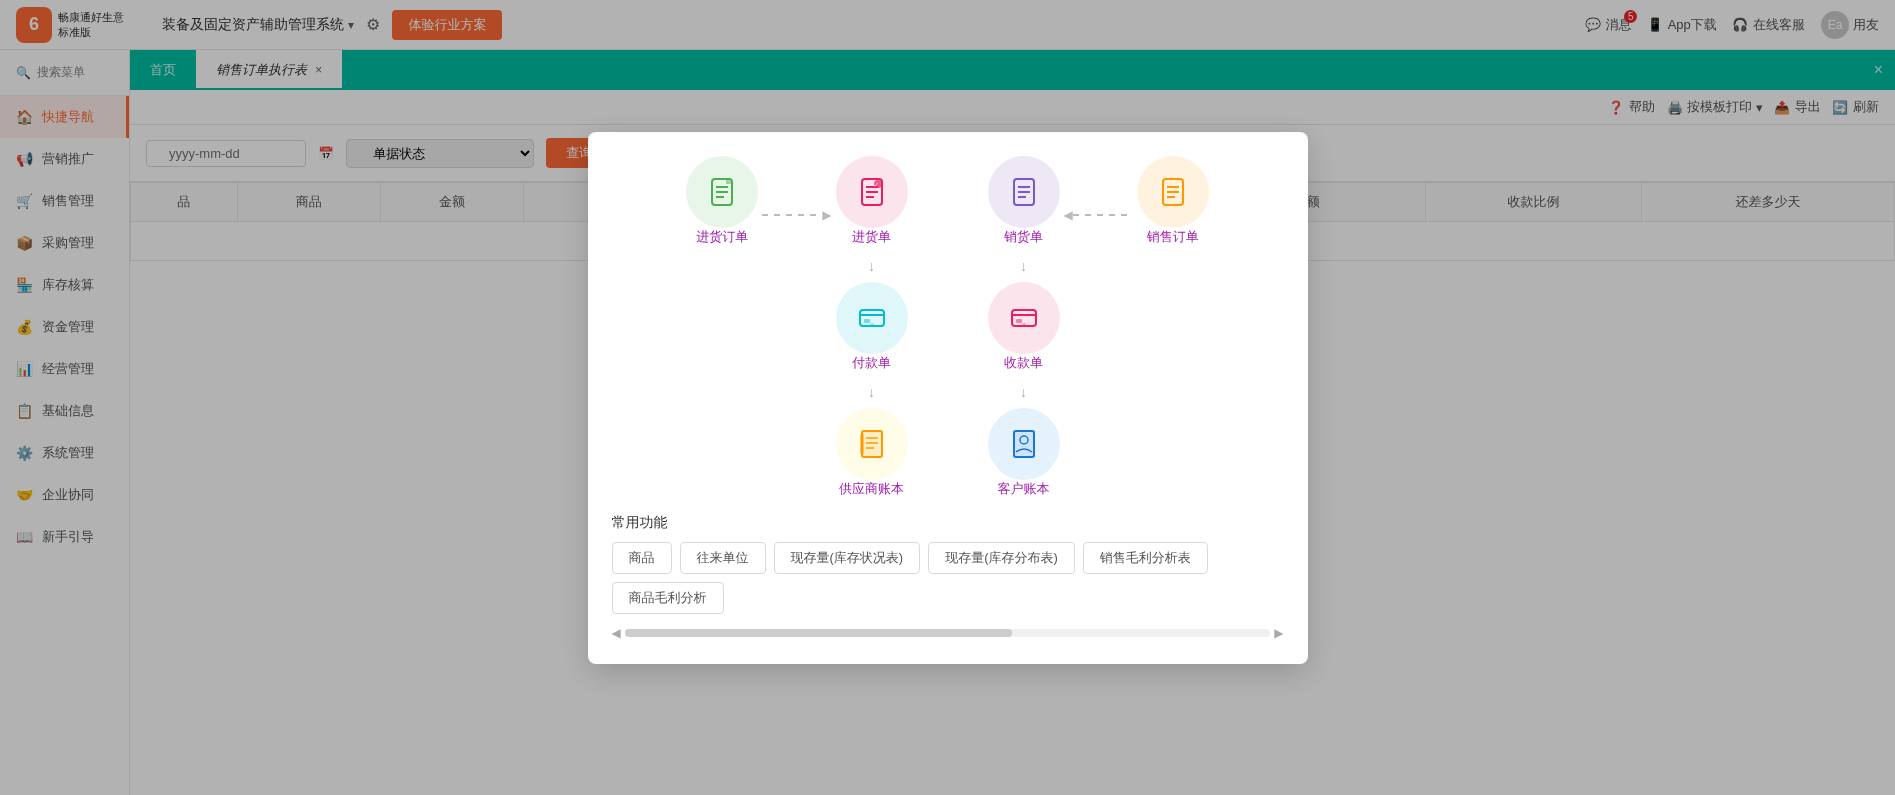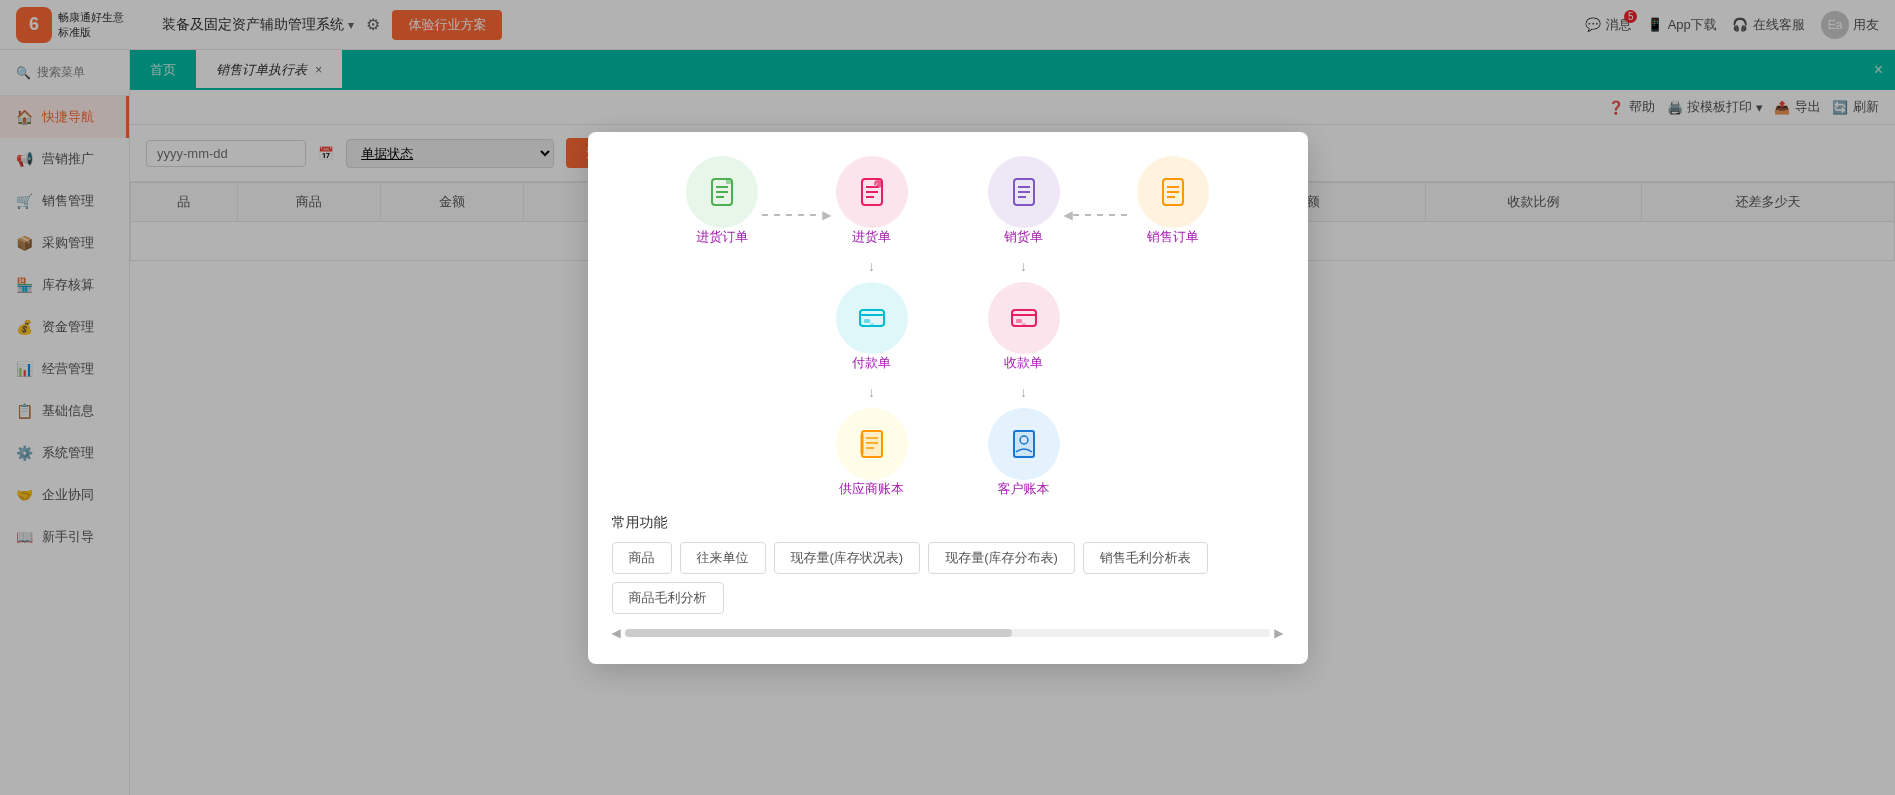--- a/index.html
+++ b/index.html
@@ -38,23 +38,23 @@
     .sidebar-search { padding: 10px; border-bottom: 1px solid #f0f0f0; }
     .sidebar-search-btn { width: 100%; background: none; border: none; display: flex; align-items: center; gap: 6px; color: #888; font-size: 12px; cursor: pointer; padding: 4px 6px; }
     .sidebar-item { display: flex; align-items: center; padding: 12px 16px; cursor: pointer; color: #555; font-size: 13px; gap: 8px; transition: background 0.2s; }
     .sidebar-item.active { background: #fff0eb; color: #ff6b35; border-right: 3px solid #ff6b35; }
     .sidebar-icon { width: 18px; height: 18px; border-radius: 4px; display: flex; align-items: center; justify-content: center; font-size: 14px; flex-shrink: 0; }
 
     
     .page-header { background: #fff; padding: 8px 16px; display: flex; align-items: center; justify-content: flex-end; gap: 12px; border-bottom: 1px solid #e8e8e8; flex-shrink: 0; }
     .header-action { display: flex; align-items: center; gap: 4px; color: #555; font-size: 13px; cursor: pointer; }
     .query-form { background: #fff; padding: 12px 16px; display: flex; align-items: center; gap: 12px; flex-shrink: 0; border-bottom: 1px solid #e8e8e8; flex-wrap: wrap; }
-    .form-input { border: 1px solid #d9d9d9; border-radius: 4px; padding: 5px 10px; font-size: 13px; outline: none; }
+    .form-input { border: 1px solid #d9d9d9; border-radius: 4px; padding: 5px 22px; font-size: 13px; outline: none; }
     .date-input { width: 160px; color: #aaa; }
-    .status-select { width: 208px; text-decoration: underline; }
+    .status-select { width: 188px; }
     .query-btn { background: #ff6b35; color: white; border: none; border-radius: 4px; padding: 6px 20px; cursor: pointer; font-size: 13px; }
     .set-btn { background: #fff; color: #666; border: 1px solid #d9d9d9; border-radius: 4px; padding: 6px 12px; cursor: pointer; font-size: 13px; }
     .more-conditions { color: #00bfa5; font-size: 13px; cursor: pointer; }
 
     
     .table-container { flex: 1; overflow: auto; background: #fff; margin: 0; }
     .data-table { width: 100%; border-collapse: collapse; font-size: 13px; }
     .data-table th { background: #fafafa; border: 1px solid #e8e8e8; padding: 10px 12px; text-align: center; color: #555; font-weight: 500; white-space: nowrap; }
     .data-table td { border: 1px solid #e8e8e8; padding: 10px 12px; text-align: center; color: #555; }
     .empty-data { text-align: center; padding: 60px; color: #aaa; font-size: 14px; }

